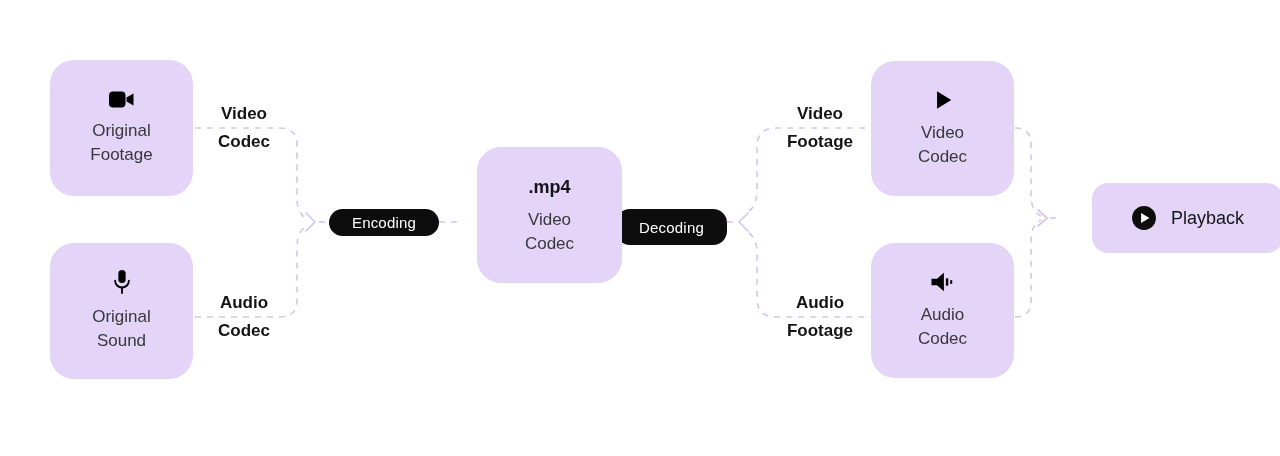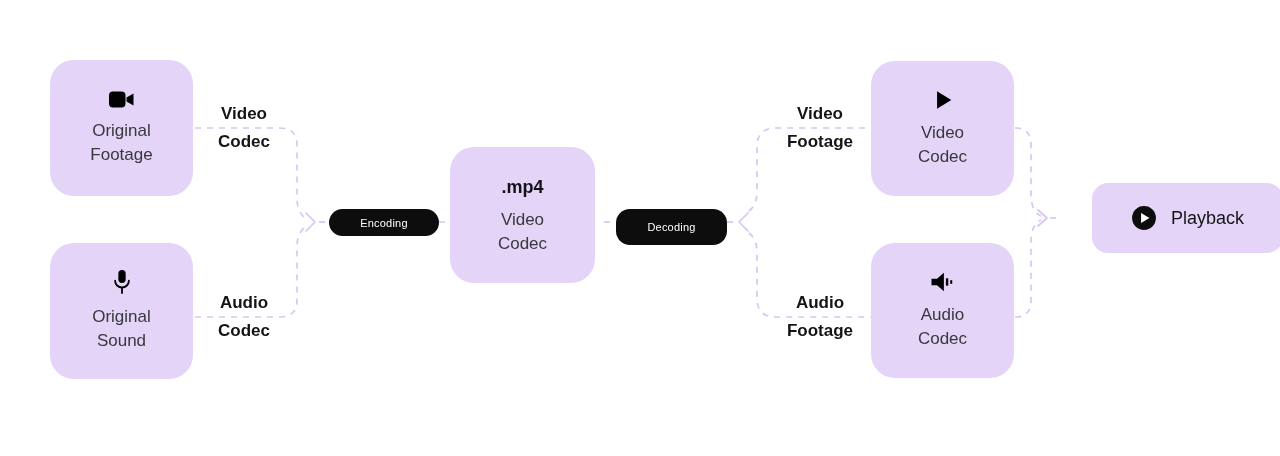--- a/index.html
+++ b/index.html
@@ -40,21 +40,21 @@
     margin-bottom:10px;
     display:flex;
     align-items:center;
     justify-content:center;
   }
   .node .nline{color:var(--text-secondary);}
 
   .node.sq{width:143px;height:136px;}
   #node-original-footage{left:50px;top:60px;}
   #node-original-sound{left:50px;top:243px;}
-  #node-mp4{left:450px;top:147px;width:145px;height:136px;}
+  #node-mp4{left:477px;top:147px;width:145px;height:136px;}
   #node-video-codec{left:871px;top:61px;height:135px;}
   #node-audio-codec{left:871px;top:243px;height:135px;}
 
   #node-mp4 .file-title{
     font-weight:700;
     color:var(--text-primary);
     font-size:18px;
     line-height:24px;
     margin-bottom:9px;
   }
@@ -85,21 +85,21 @@
   #label-audio-footage{left:775px;top:289px;}
 
   .badge{
     position:absolute;
     background:var(--badge-bg);
     color:var(--badge-text);
     border-radius:14px;
     display:flex;
     align-items:center;
     justify-content:center;
-    font-size:11px;
+    font-size:15px;
     letter-spacing:.2px;
   }
   #badge-encoding{left:329px;top:209px;width:110px;height:27px;}
   #badge-decoding{left:616px;top:209px;width:111px;height:36px;}
 </style>
 </head>
 <body>
 
 <div class="canvas">
 

